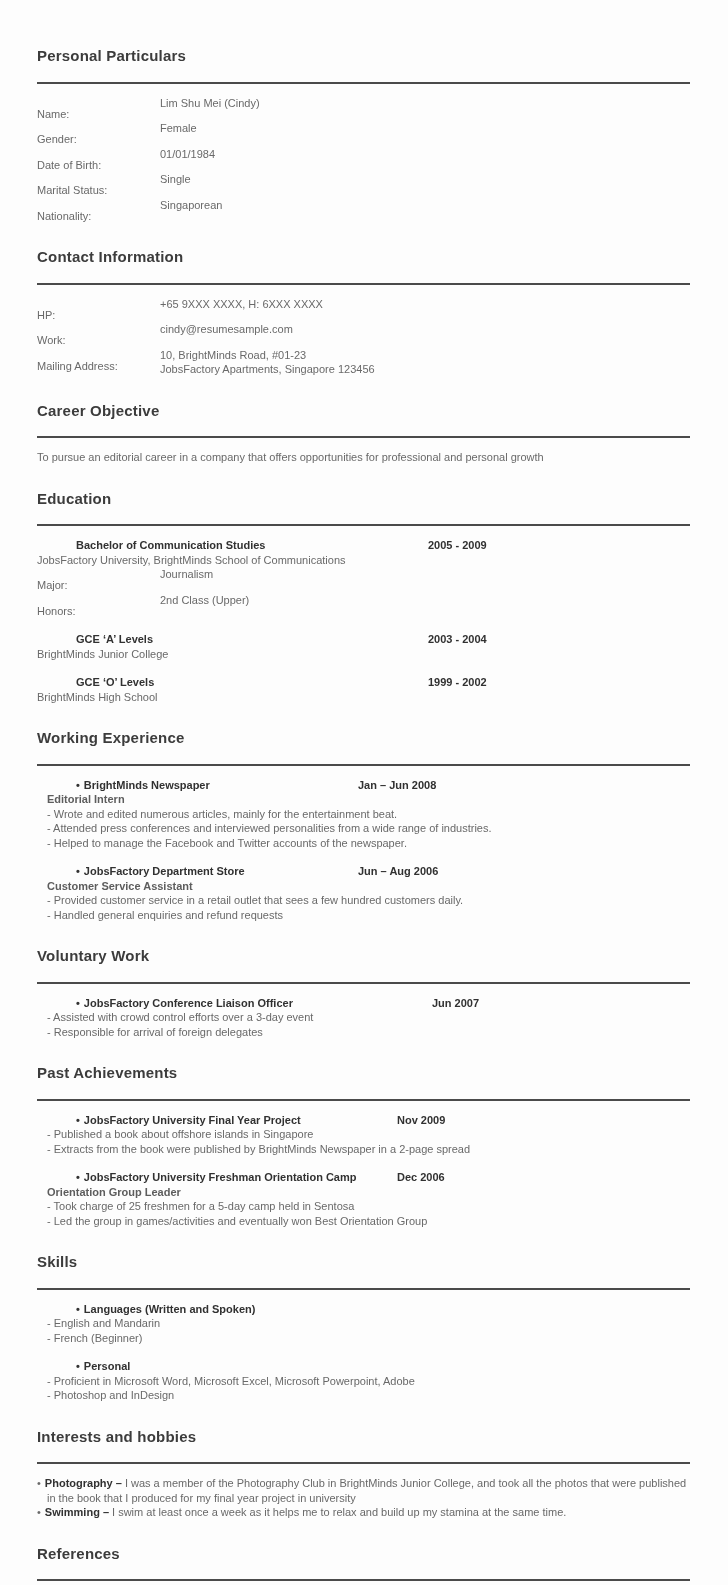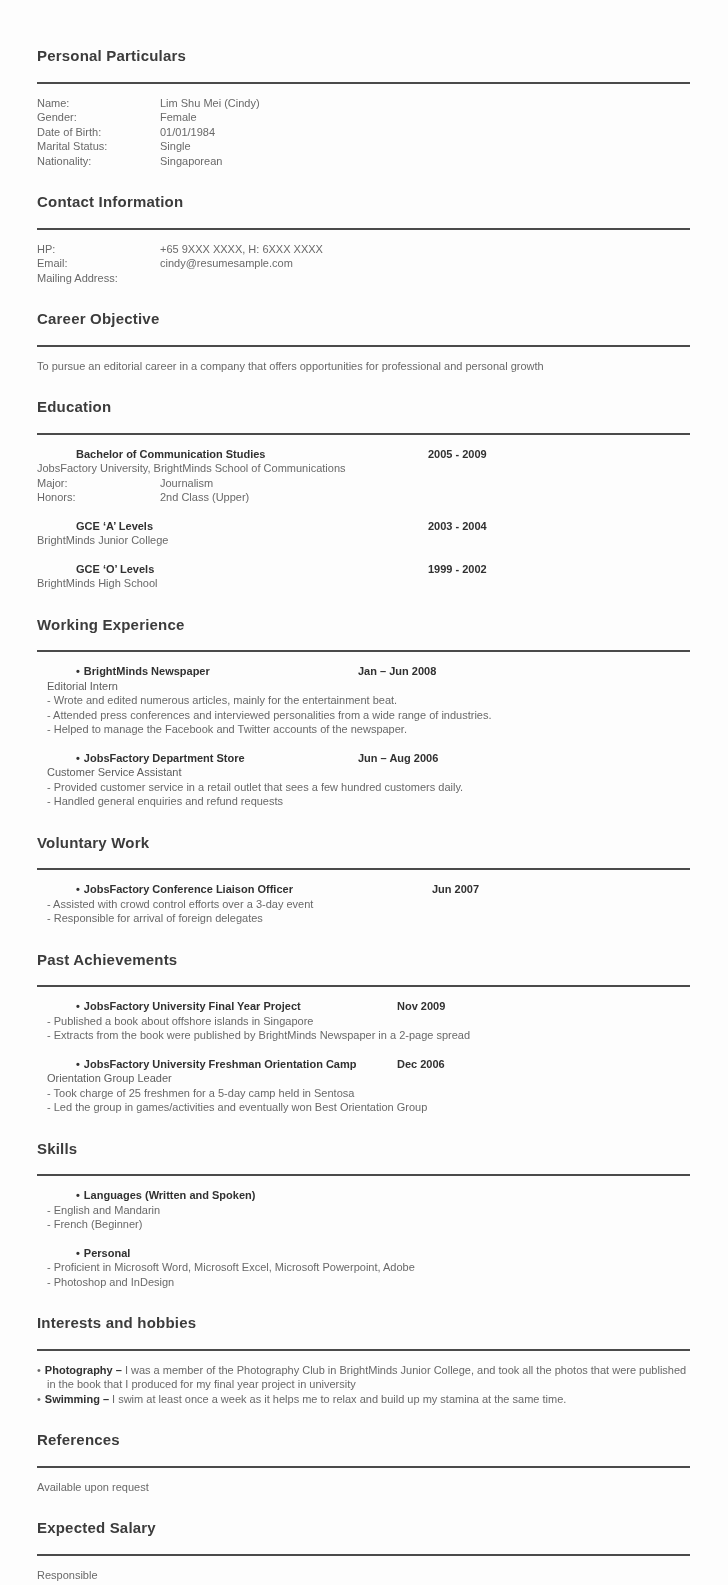--- a/index.html
+++ b/index.html
@@ -9,31 +9,31 @@
     color:#696969;font-size:11px;line-height:14.5px;
     -webkit-font-smoothing:antialiased;
   }
   .content{padding:49px 38px 0 37px;}
   section{margin-bottom:27px;}
   h2{
     font-size:15px;font-weight:bold;color:#3c3c3c;letter-spacing:.2px;
     margin:0 0 12px 0;padding-bottom:18px;border-bottom:2px solid #4b4b4b;
   }
   .kv{display:flex;}
-  .kv .k{width:123px;flex:none;}
+  .kv .k{width:123px;flex:none;margin-top:11px;}
   .kv .v{flex:1;}
   .entry{position:relative;margin-bottom:14px;}
   .entry:last-child{margin-bottom:0;}
   .etitle{font-weight:bold;color:#313131;padding-left:39px;}
   .period{position:absolute;top:0;font-weight:bold;color:#313131;white-space:nowrap;}
   .edu .period{left:391px;}
   .work .period{left:321px;}
   .vol .period{left:395px;}
   .ach .period{left:360px;}
-  .role{font-weight:normal;color:#5d5d5d;padding-left:10px;}
+  .role{font-weight:bold;color:#5d5d5d;padding-left:10px;}
   .b{padding-left:10px;}
   .bullet{margin-right:4px;}
   .interest{padding-left:10px;text-indent:-10px;margin-bottom:0;}
   .interest .ititle{font-weight:bold;color:#313131;margin-right:3px;}
   .para{margin:0;}
 </style>
 </head>
 <body>
 
 <div class="content">
@@ -62,25 +62,29 @@
     </div>
   </section>
 
   <section>
     <h2>Contact Information</h2>
     <div class="kv">
       <div class="k">HP:</div>
       <div class="v">+65 9XXX XXXX, H: 6XXX XXXX</div>
     </div>
     <div class="kv">
-      <div class="k">Email:</div>
+      <div class="k">Work:</div>
       <div class="v">cindy@resumesample.com</div>
     </div>
     <div class="kv">
       <div class="k">Mailing Address:</div>
+      <div class="v">
+        <div>10, BrightMinds Road, #01-23</div>
+        <div>JobsFactory Apartments, Singapore 123456</div>
+      </div>
     </div>
   </section>
 
   <section>
     <h2>Career Objective</h2>
     <p class="para">To pursue an editorial career in a company that offers opportunities for professional and personal growth</p>
   </section>
 
   <section class="edu">
     <h2>Education</h2>

